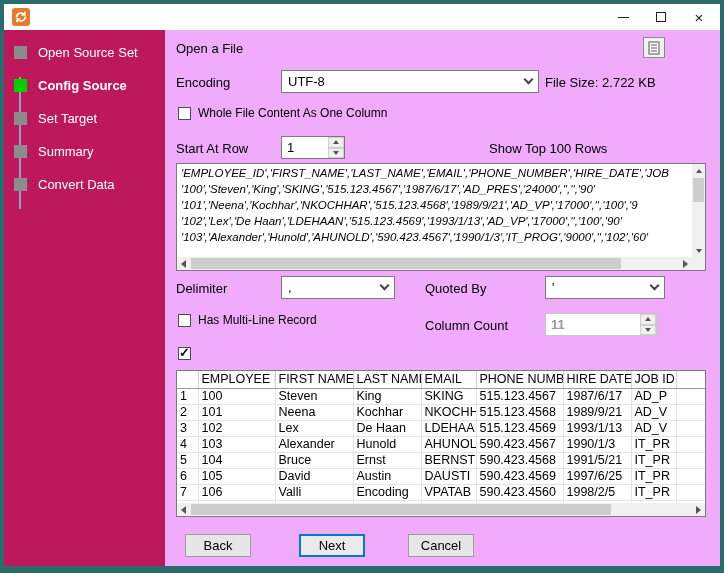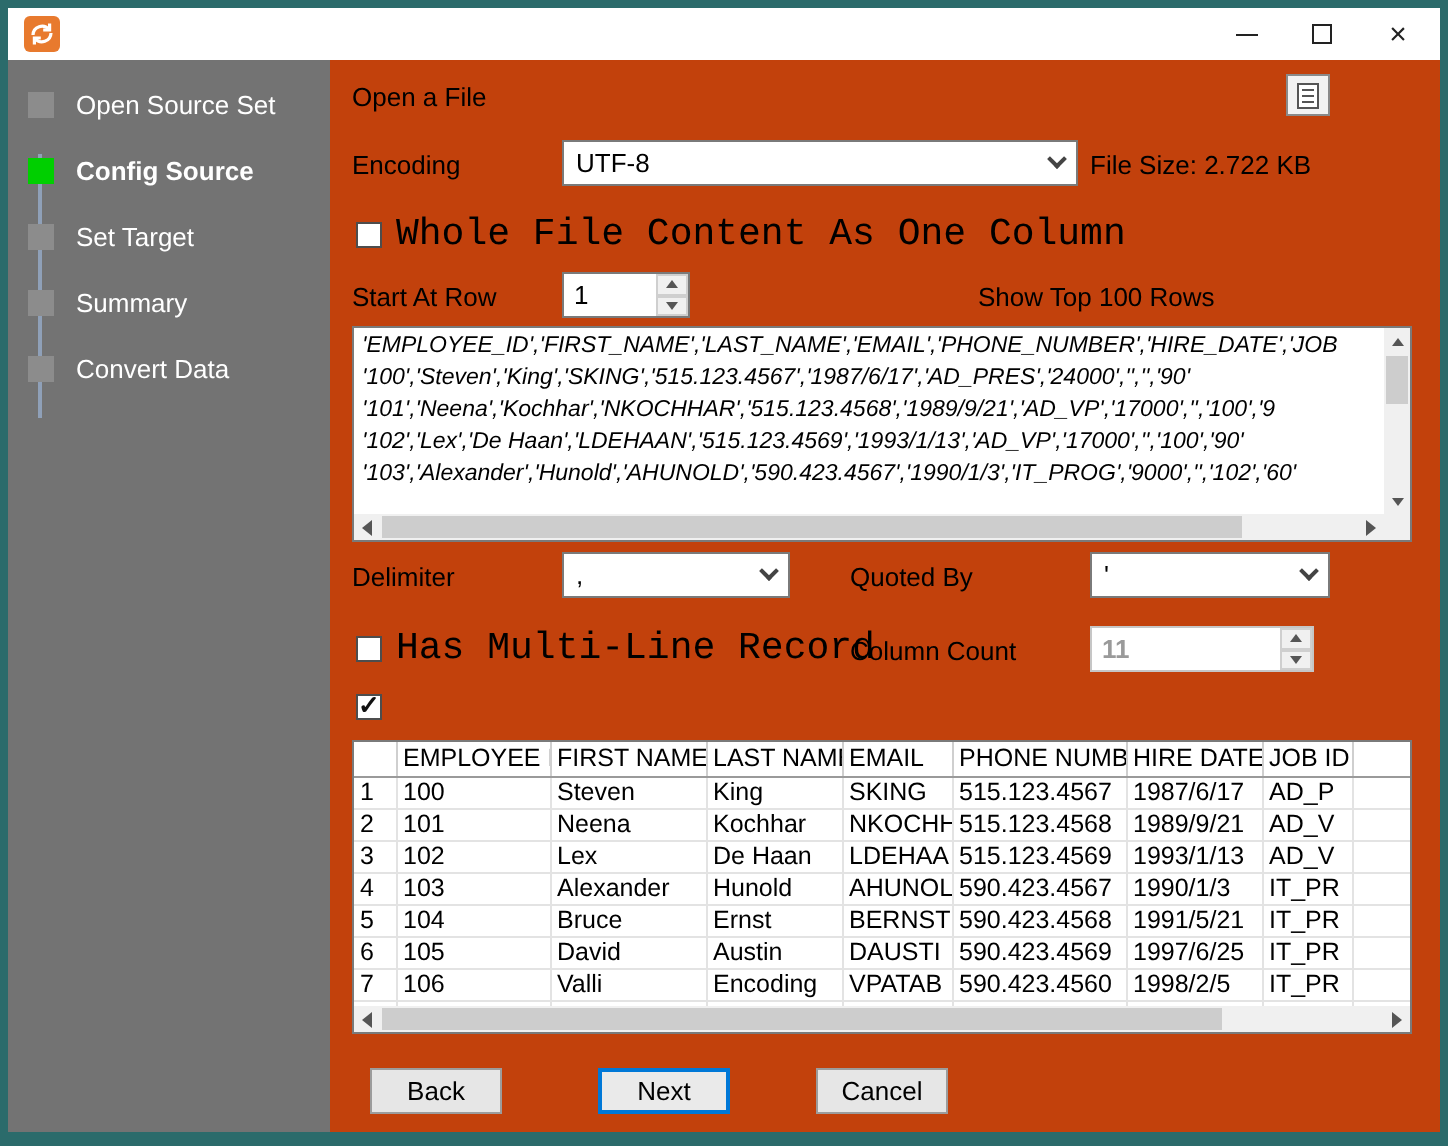--- a/index.html
+++ b/index.html
@@ -10,30 +10,30 @@
   
   .titlebar { position:absolute; left:0; top:0; right:0; height:26px; background:#fff; }
   .app-icon { position:absolute; left:8px; top:4px; width:18px; height:18px; }
   .win-controls { position:absolute; right:2px; top:0; height:26px; display:flex; }
   .win-btn { width:38px; height:26px; display:flex; align-items:center; justify-content:center; cursor:default; }
   .glyph-min { width:11px; height:1px; background:#222; display:block; }
   .glyph-max { width:10px; height:10px; border:1px solid #222; display:block; }
   .glyph-close { font-size:15px; color:#222; line-height:1; }
 
   
-  .sidebar { position:absolute; left:0; top:26px; width:161px; bottom:0; background:#737373; }
+  .sidebar { position:absolute; left:0; top:26px; width:161px; bottom:0; background:#be185d; }
   .connector { position:absolute; left:15px; top:47px; width:2px; height:132px; background:#8fa0b8; }
   .step { position:absolute; left:10px; height:16px; display:flex; align-items:center; gap:11px; cursor:default; }
   .step-icon { width:13px; height:13px; background:#8c8c8c; flex:0 0 auto; }
   .step.active .step-icon { background:#00cf00; }
   .step-label { color:#ffffff; font-size:13px; white-space:nowrap; }
   .step.active .step-label { font-weight:bold; }
 
   
-  .main { position:absolute; left:161px; top:26px; right:0; bottom:0; background:#c2410c; font-size:13px; color:#000; }
+  .main { position:absolute; left:161px; top:26px; right:0; bottom:0; background:#f0abfc; font-size:13px; color:#000; }
   .lbl { position:absolute; white-space:nowrap; }
 
   .text-input { position:absolute; height:23px; border:1px solid #5c5c5c; background:#fff; font-family:"Liberation Sans", sans-serif; font-size:13px; padding:0 5px; color:#000; }
   .sq-btn { position:absolute; width:22px; height:21px; background:#f2f2f2; border:1px solid #8a8a8a; display:flex; align-items:center; justify-content:center; }
 
   .combo { position:absolute; height:23px; background:#fff; border:1px solid #7a7a7a; }
   .combo .val { position:absolute; left:6px; top:3px; font-size:13px; white-space:nowrap; }
   .combo .dd { position:absolute; right:1px; top:1px; bottom:1px; width:18px; display:flex; align-items:center; justify-content:center; }
   .chev { width:7px; height:7px; border-right:2px solid #444; border-bottom:2px solid #444; transform:rotate(45deg); margin-top:-4px; }
 
@@ -46,21 +46,21 @@
   .spin.disabled .val { color:#9a9a9a;font-weight:bold; }
 
   .tri-u { width:0; height:0; border-left:3px solid transparent; border-right:3px solid transparent; border-bottom:4px solid #555; }
   .tri-d { width:0; height:0; border-left:3px solid transparent; border-right:3px solid transparent; border-top:4px solid #555; }
   .tri-l { width:0; height:0; border-top:4px solid transparent; border-bottom:4px solid transparent; border-right:5px solid #555; }
   .tri-r { width:0; height:0; border-top:4px solid transparent; border-bottom:4px solid transparent; border-left:5px solid #555; }
 
   .check-row { position:absolute; display:flex; align-items:center; gap:7px; cursor:default; }
   .cb { width:13px; height:13px; border:1px solid #4d4d4d; background:#fff; position:relative; flex:0 0 auto; }
   .cb.checked::after { content:"\2713"; position:absolute; left:0px; top:-3px; font-size:13px; font-weight:bold; color:#111; }
-  .cb-label { font-size:19px; white-space:nowrap;font-family:Liberation Mono, monospace; }
+  .cb-label { font-size:12px; white-space:nowrap; }
 
   
   .preview { position:absolute; left:11px; top:133px; width:530px; height:108px; border:1px solid #7a7a7a; background:#fff;font-style:italic; }
   .pv-text { position:absolute; left:0; top:0; right:13px; bottom:13px; overflow:hidden; padding:1px 4px; font-size:11.5px; line-height:16px; white-space:pre; }
   .vscroll { position:absolute; right:0; top:0; bottom:13px; width:13px; background:#f0f0f0; }
   .vs-btn { position:absolute; left:0; width:13px; height:13px; display:flex; align-items:center; justify-content:center; }
   .vs-thumb { position:absolute; left:1px; right:1px; background:#cdcdcd; }
   .hscroll { position:absolute; left:0; bottom:0; height:13px; background:#f0f0f0; }
   .hs-btn { position:absolute; top:0; width:13px; height:13px; display:flex; align-items:center; justify-content:center; }
   .hs-thumb { position:absolute; top:1px; bottom:1px; background:#cdcdcd; }

